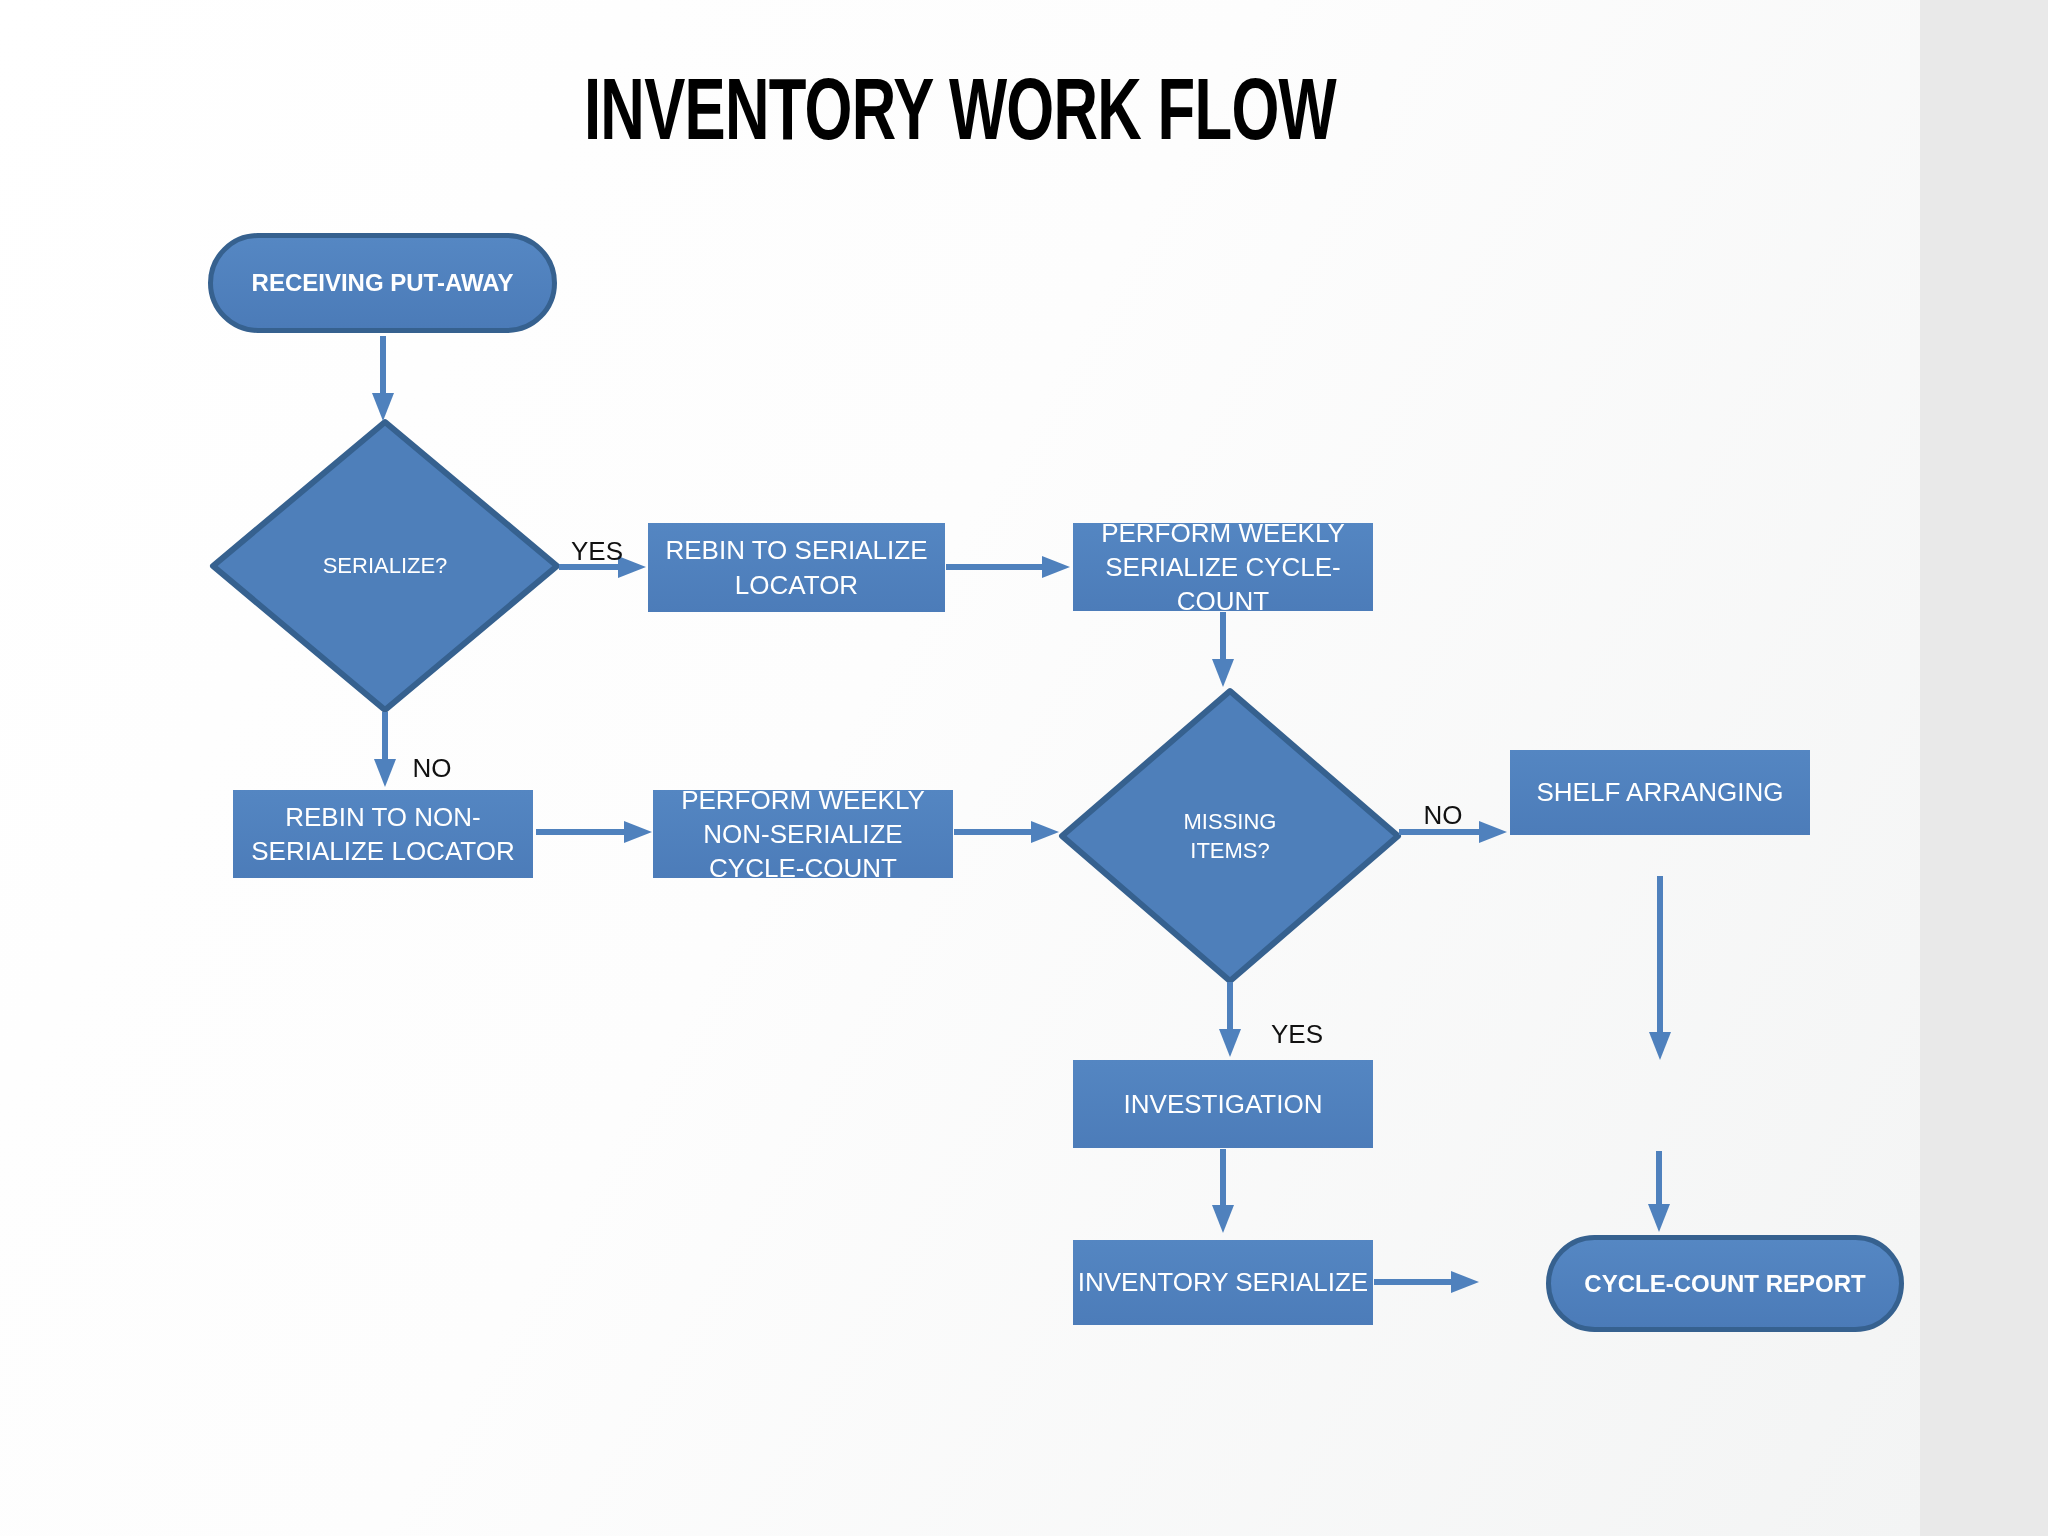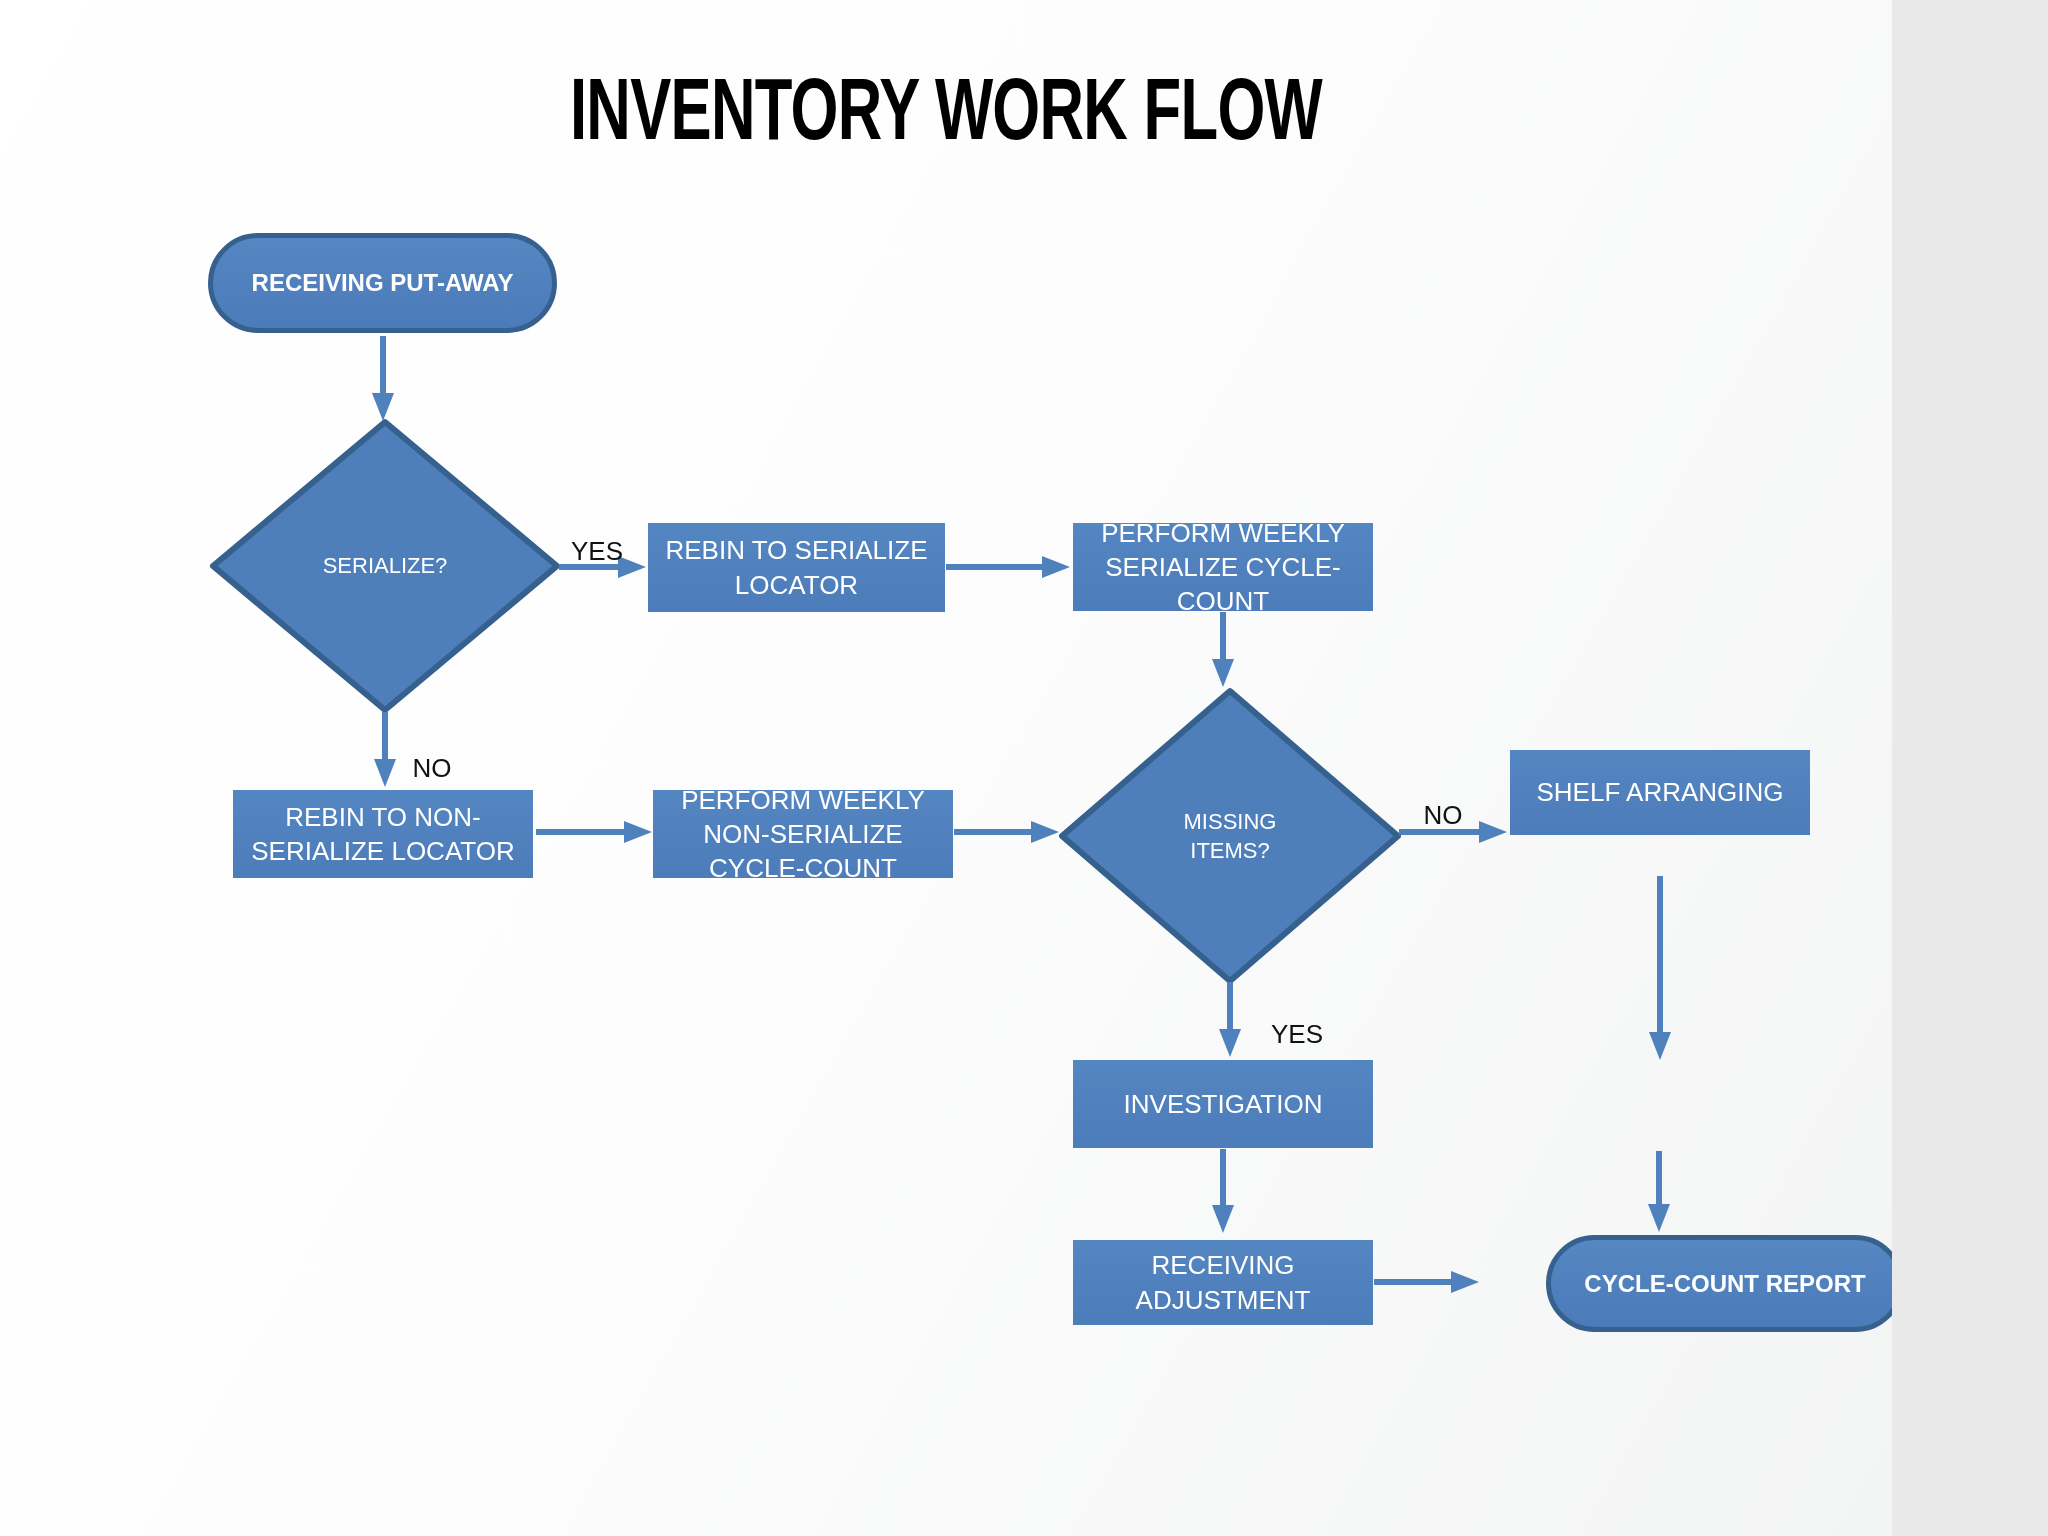--- a/index.html
+++ b/index.html
@@ -2,20 +2,21 @@
 <html><head>
 <meta charset="utf-8">
 <style>
   html,body{margin:0;padding:0;background:#e9e9e9;}
   .canvas{
     position:relative;
     width:1892px;height:1536px;
     background:linear-gradient(120deg,#ffffff 0%,#fdfdfd 45%,#f3f4f4 100%);
     font-family:"Liberation Sans",sans-serif;
     overflow:hidden;
+    padding-left:28px;
   }
   .title{
     position:absolute;top:58px;left:0;width:100%;
     text-align:center;
     font-size:88px;font-weight:800;letter-spacing:-1px;
     color:#000;
     transform:scaleX(0.7);
     transform-origin:50% 50%;
     white-space:nowrap;
   }
@@ -151,21 +152,21 @@
 
   <div class="node rect" style="left:1510px;top:750px;width:300px;height:85px;">
     <span class="lbl">SHELF ARRANGING</span>
   </div>
 
   <div class="node rect" style="left:1073px;top:1060px;width:300px;height:88px;">
     <span class="lbl">INVESTIGATION</span>
   </div>
 
   <div class="node rect" style="left:1073px;top:1240px;width:300px;height:85px;">
-    <span class="lbl">RECEIVING ADJUSTMENT</span>
+    <span class="lbl">INVENTORY SERIALIZE</span>
   </div>
   <div class="node pill" style="left:1546px;top:1235px;width:358px;height:97px;">
     <span class="lbl">CYCLE-COUNT REPORT</span>
   </div>
 
   <div class="elabel" style="left:552px;top:512px;">YES</div>
   <div class="elabel" style="left:387px;top:729px;">NO</div>
   <div class="elabel" style="left:1398px;top:776px;">NO</div>
   <div class="elabel" style="left:1252px;top:995px;">YES</div>
 

